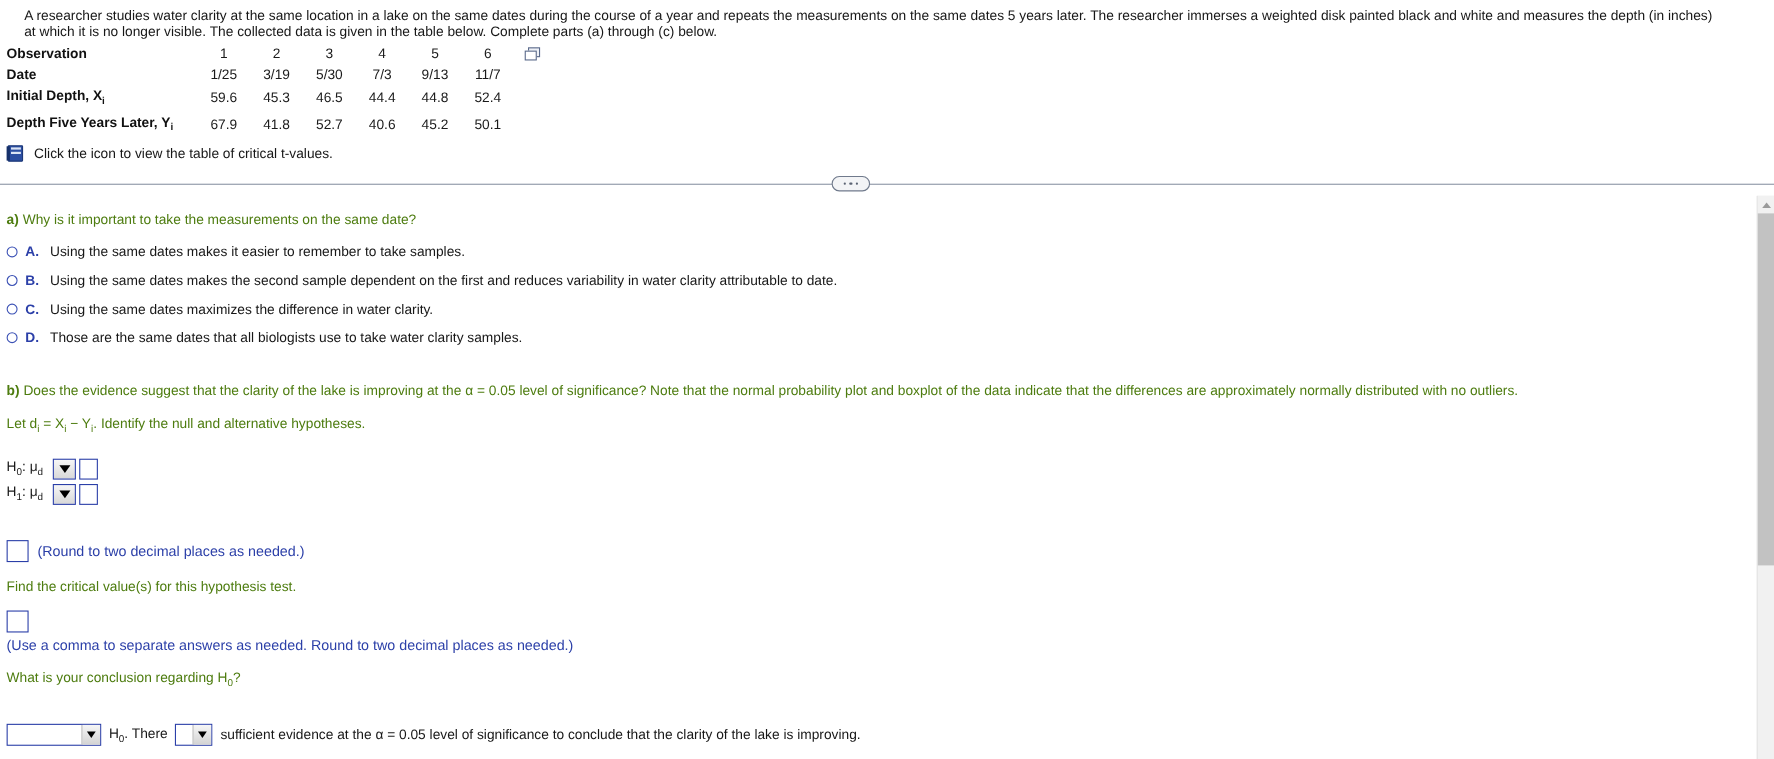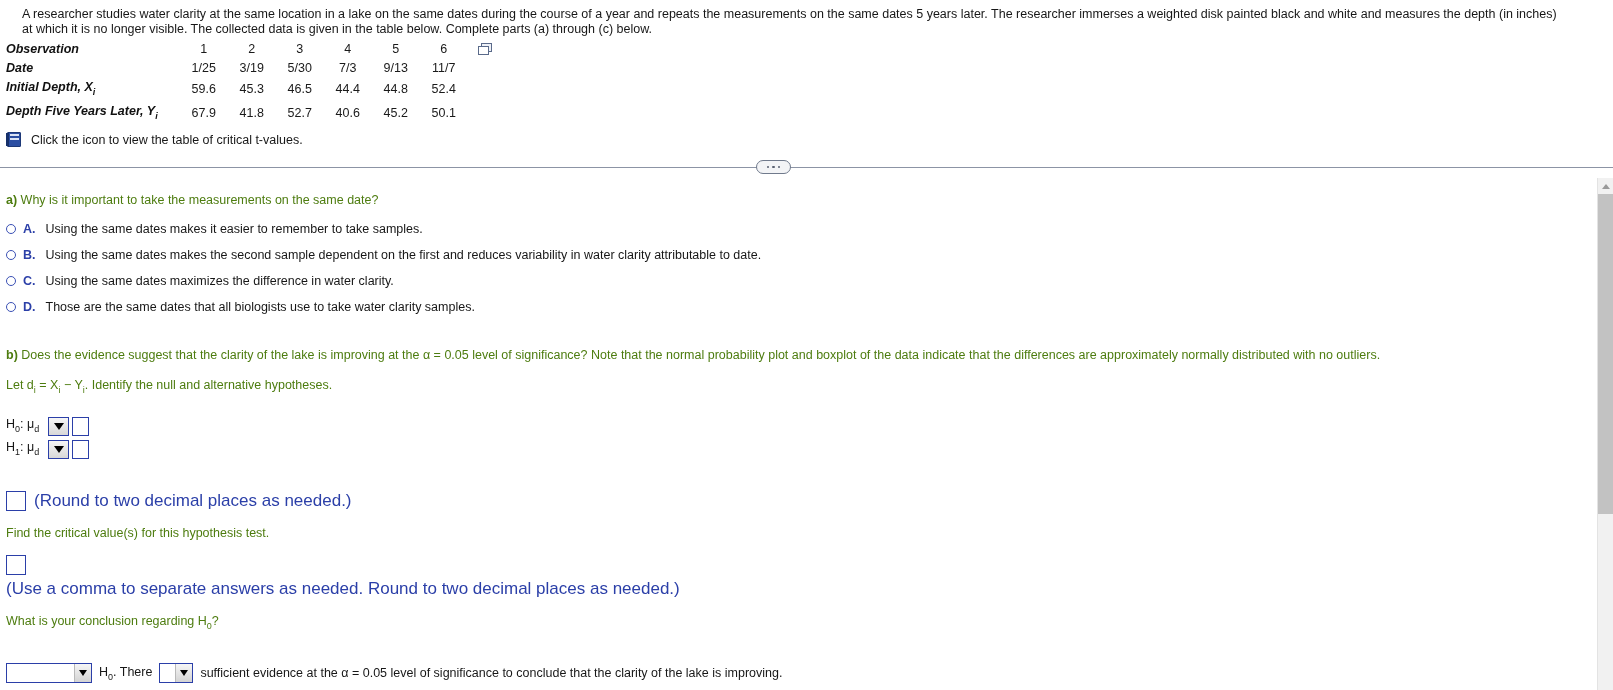--- a/index.html
+++ b/index.html
@@ -43,21 +43,20 @@
   .data-table td {
     padding: 2px 0 2px 0;
     white-space: nowrap;
     line-height: 15px;
   }
   .rowlabel {
     font-weight: bold;
     padding-right: 22px !important;
     text-align: left;
     color: #111;
-    font-style: italic;
   }
   .dcell {
     text-align: center;
     min-width: 30px;
     padding-left: 9px !important;
     padding-right: 9px !important;
   }
   sub { font-size: 9px; }
 
   
@@ -244,21 +243,21 @@
     cursor: text;
   }
   .inline-row {
     display: flex;
     align-items: center;
     gap: 8px;
     margin-top: 14px;
   }
   .hint {
     color: #2b3fa8;
-    font-size: 17px;
+    font-size: 13px;
   }
 
   
   .concl-row {
     display: flex;
     align-items: center;
     gap: 0;
     margin-top: 30px;
   }
   .sel-wide {

